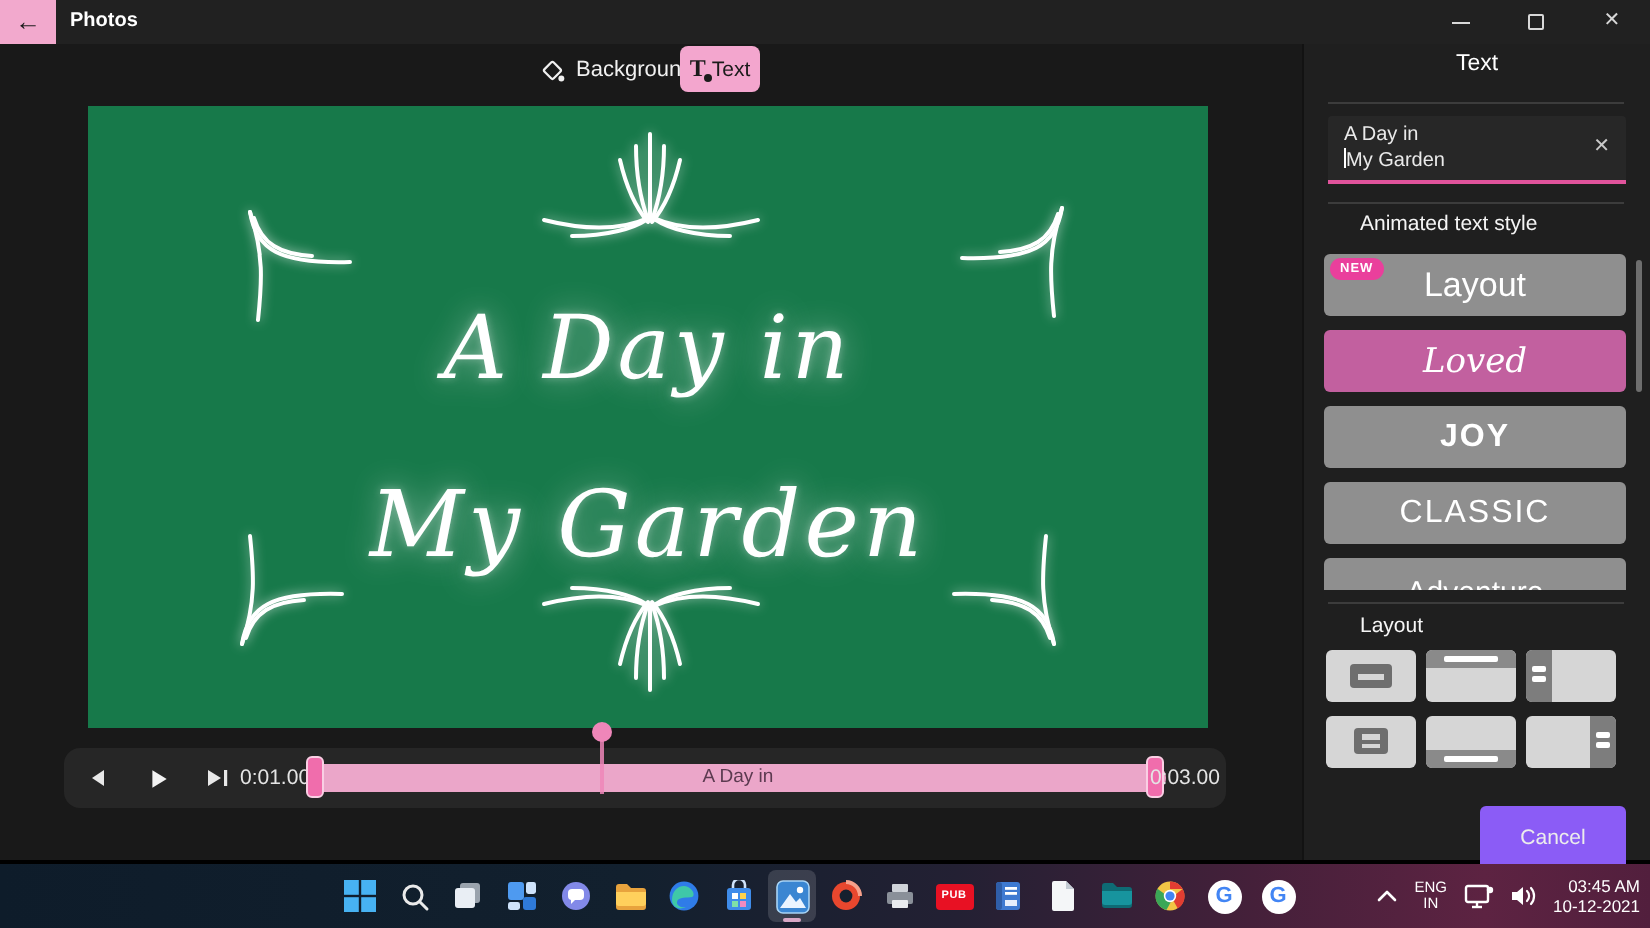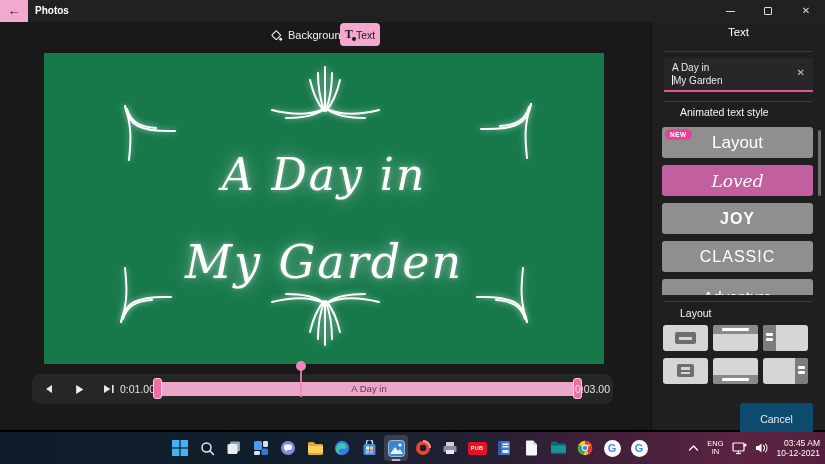--- a/index.html
+++ b/index.html
@@ -103,21 +103,21 @@
   .tb-left::before, .tb-left::after, .tb-right::before, .tb-right::after {
       content:""; position:absolute; left:3px; width:7px; height:2.5px; background:#fff; border-radius:1px; }
   .tb-left::before { top:8px; } .tb-left::after { top:13px; }
   .tb-right { position:absolute; right:0; top:0; width:13px; height:100%; background:#7d7d7d; }
   .tb-right::before { top:8px; } .tb-right::after { top:13px; }
   .tb-lines { position:absolute; left:14px; top:6px; width:17px; height:13px; background:#6e6e6e; border-radius:2px; }
   .tb-lines::before, .tb-lines::after { content:""; position:absolute; left:4px; width:9px; height:2.5px; background:#d6d6d6; }
   .tb-lines::before { top:3px; } .tb-lines::after { top:7.5px; }
   .done-btn { position:absolute; left:10px; top:381px; width:73px; height:21px; background:#f6a8d2; color:#1e1e1e;
               font-size:10.5px; border-radius:3px; display:flex; align-items:center; justify-content:center; }
-  .cancel-btn { position:absolute; left:88px; top:381px; width:73px; height:32px; background:#0c4a6e; color:#ececec;
+  .cancel-btn { position:absolute; left:88px; top:381px; width:73px; height:32px; background:#8b5cf6; color:#ececec;
               font-size:10.5px; border-radius:3px; display:flex; align-items:center; justify-content:center; }
 
   
   .taskbar { position:absolute; left:0; top:432px; width:825px; height:32px;
              background:linear-gradient(90deg,#0e1c2a 0%,#12202e 38%,#232033 58%,#45203a 76%,#5d2342 90%,#521f3d 100%); }
   .tb-icons { position:absolute; left:168px; top:0; height:32px; display:flex; align-items:center; gap:3px; }
   .tb-item { position:relative; width:24px; height:26px; border-radius:4px; display:flex; align-items:center;
              justify-content:center; }
   .tb-item.active { background:rgba(255,255,255,.14); }
   .tb-item.active::after { content:""; position:absolute; bottom:0px; left:50%; transform:translateX(-50%);

